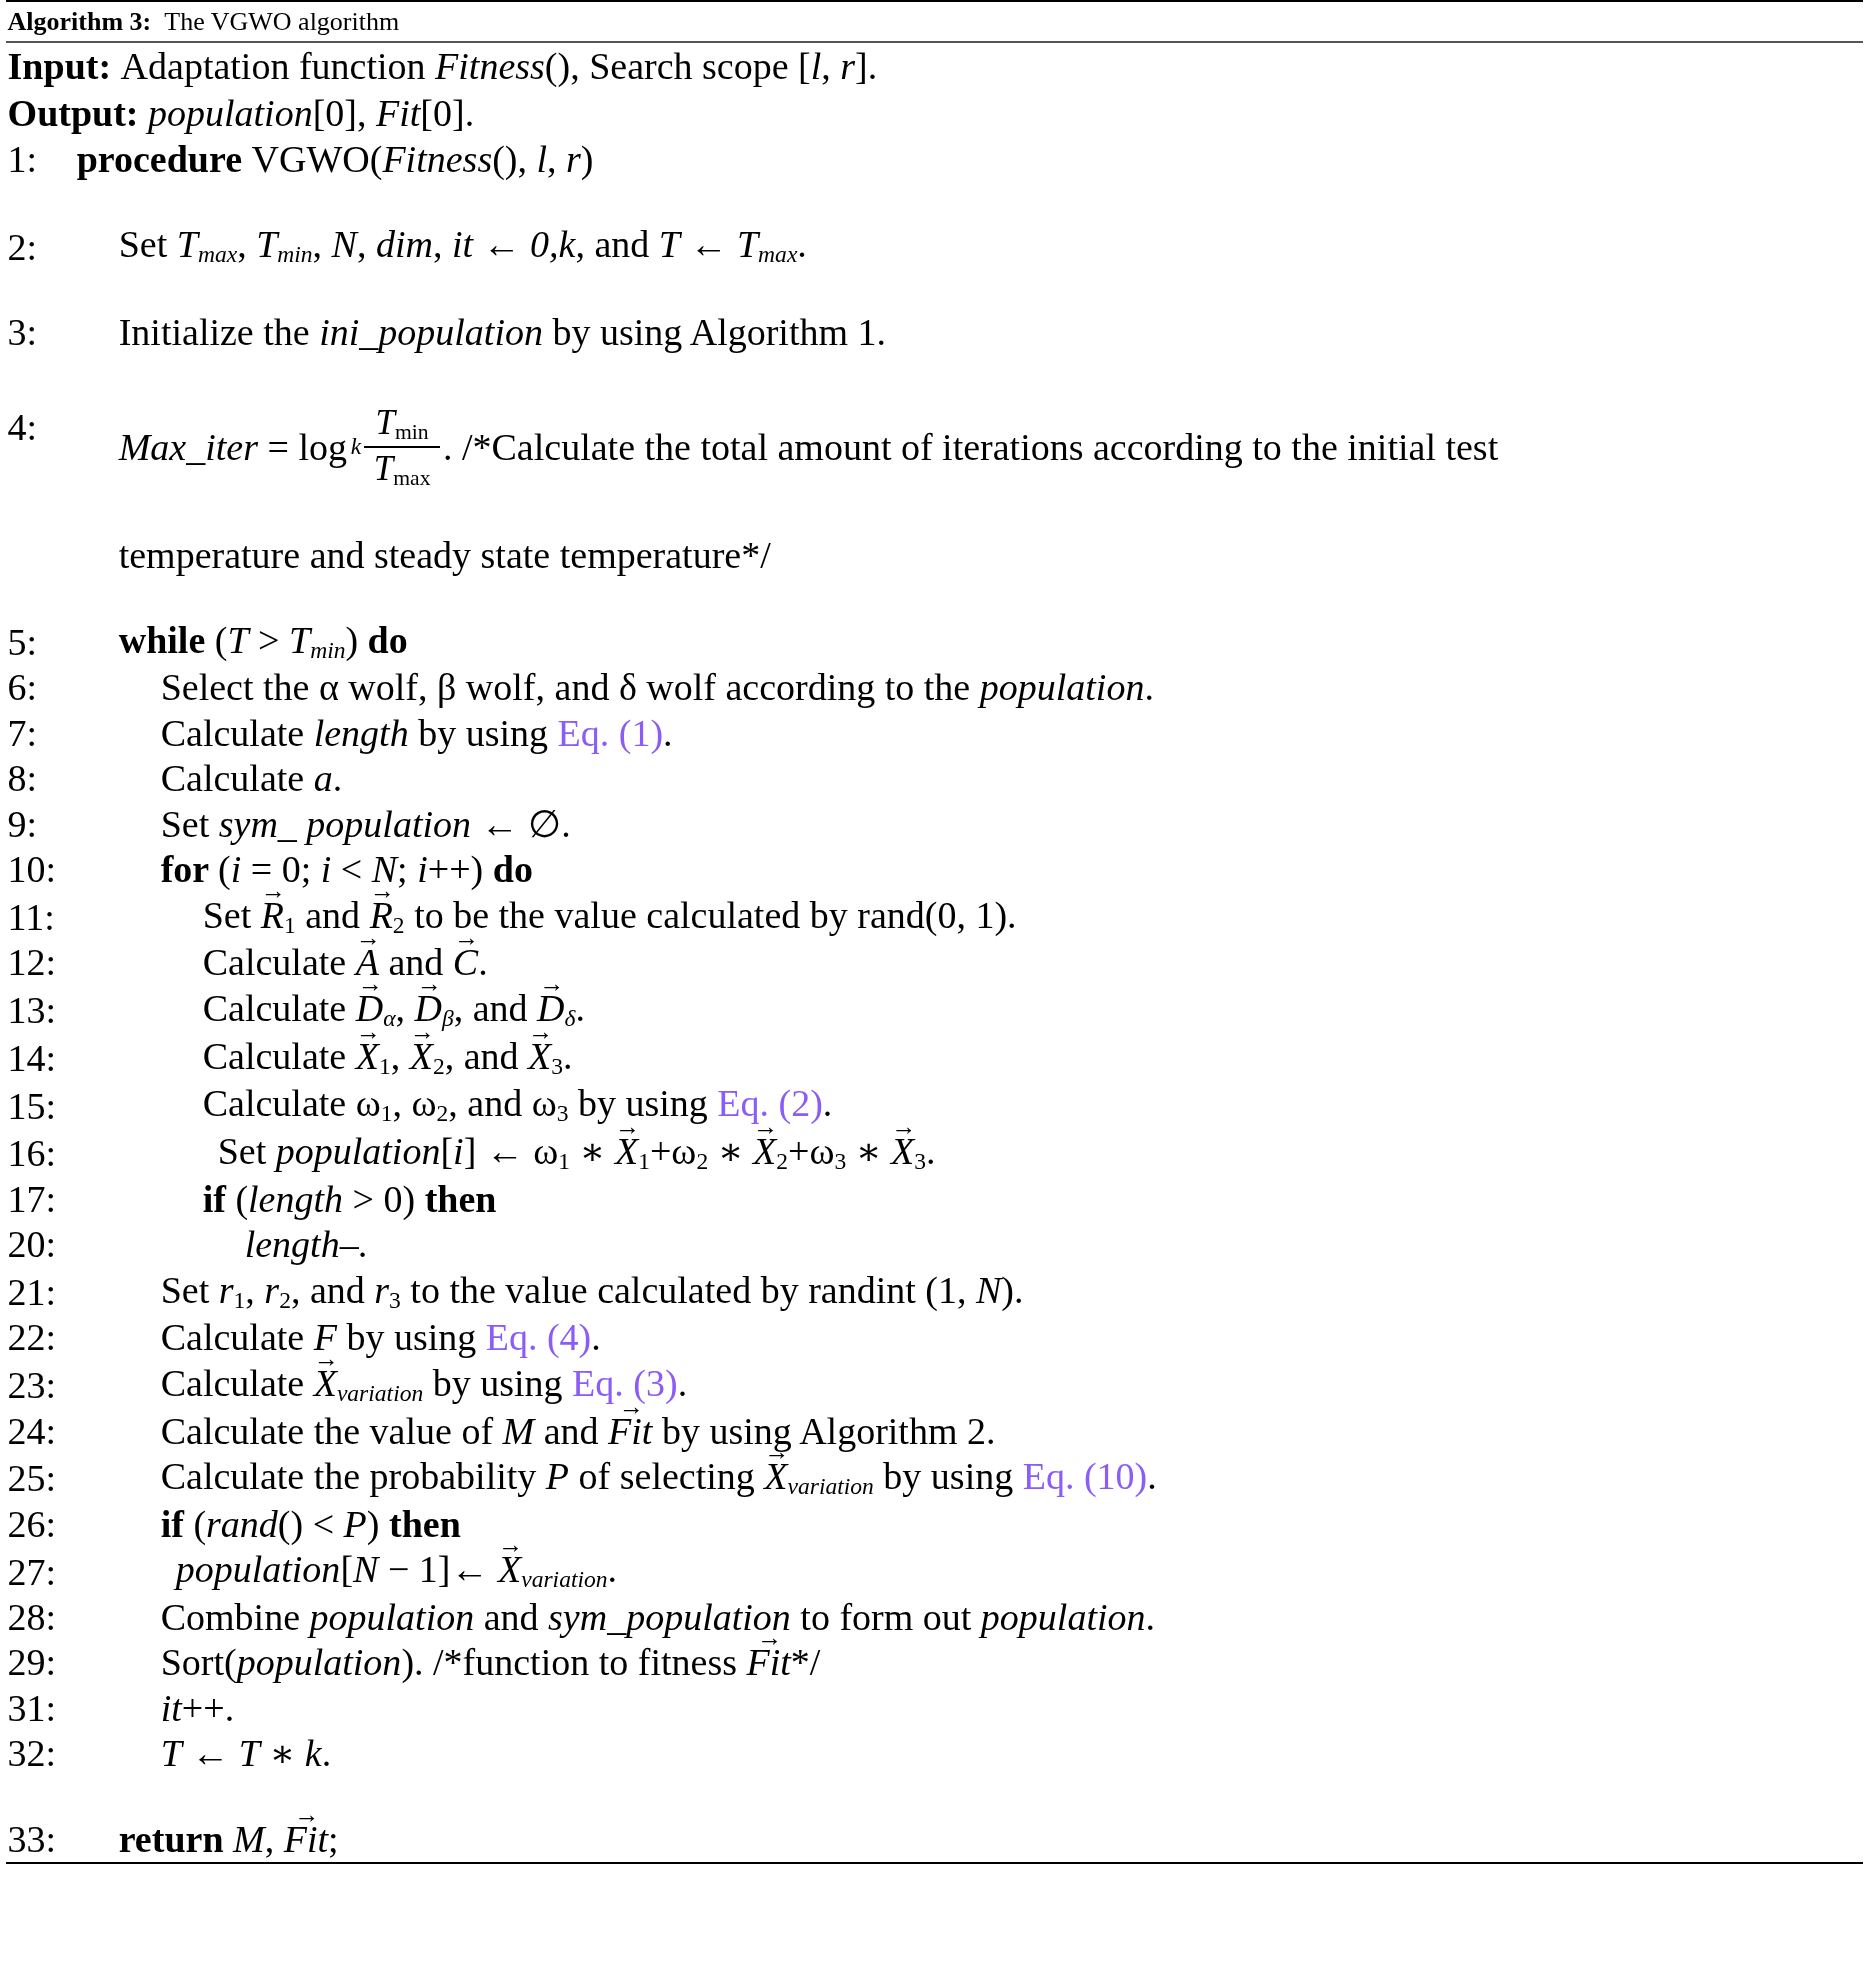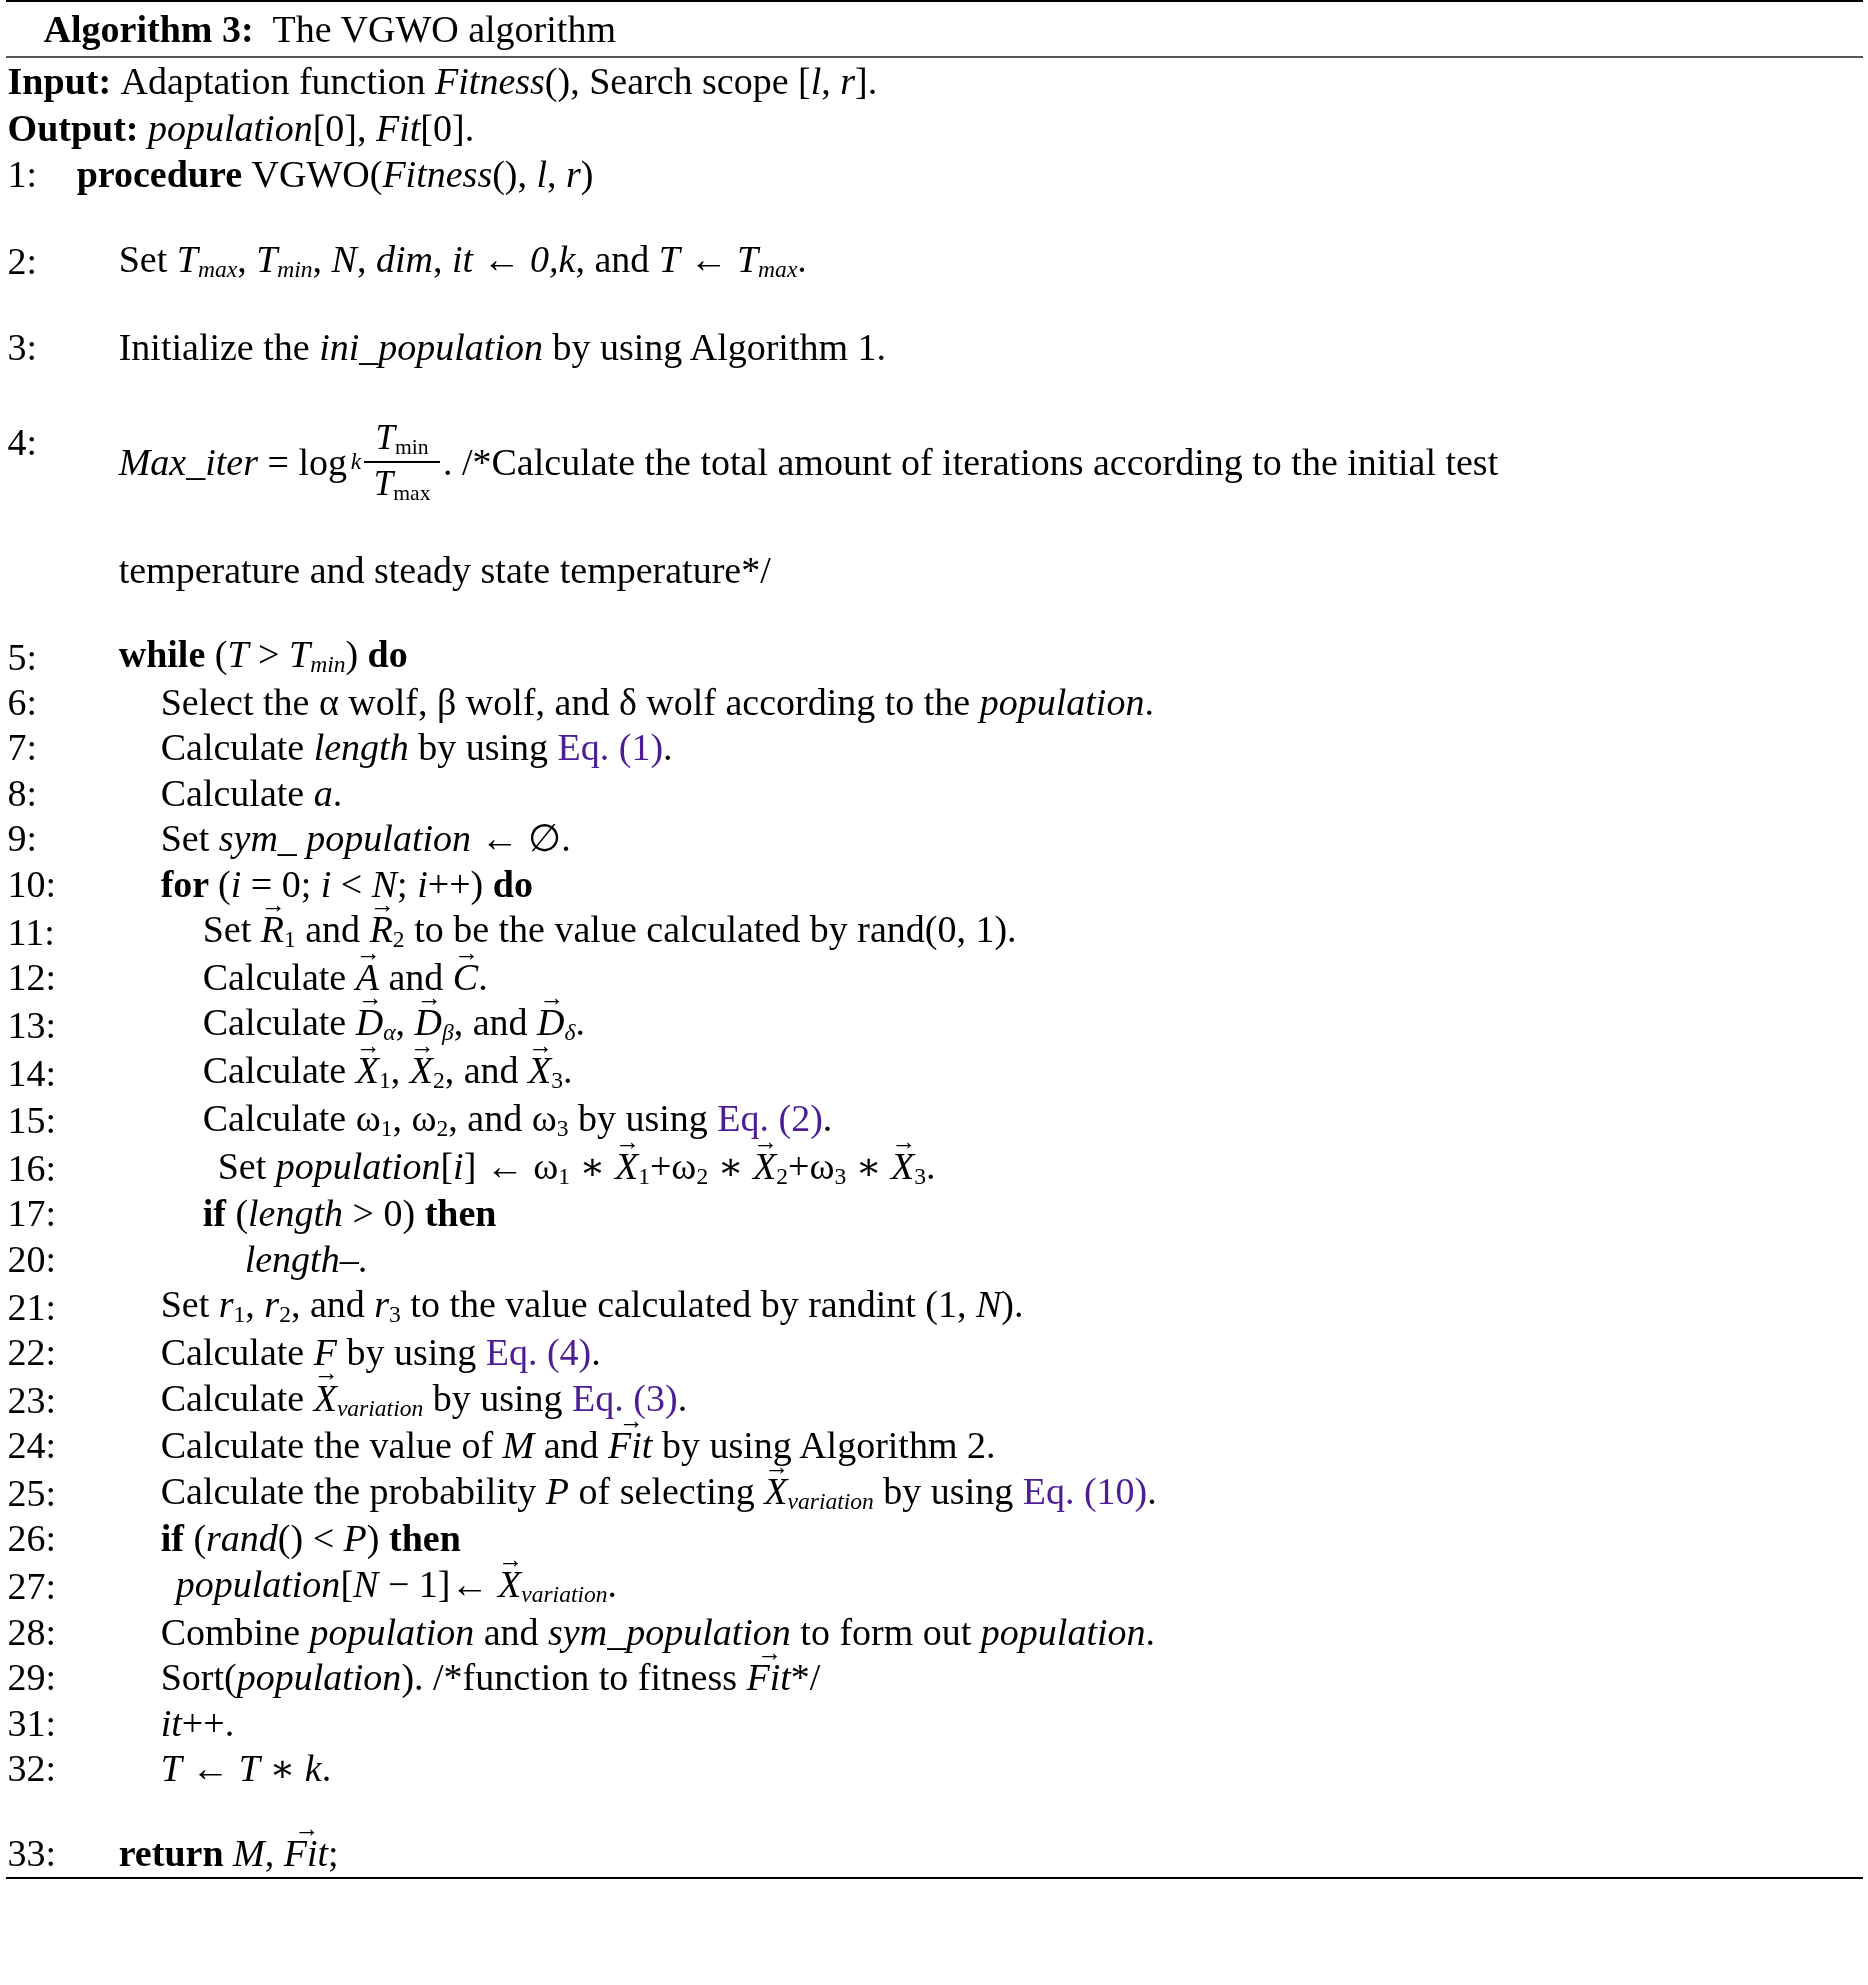--- a/index.html
+++ b/index.html
@@ -21,25 +21,24 @@
     padding: 0 5.7px;
   }
 
   
   .rule-top      { border-top: 2.9px solid #000; }
   .rule-mid      { border-top: 2.4px solid #555; }
   .rule-bottom   { border-top: 2.9px solid #000; }
 
   
   .title-row {
-    font-size: 38px;
+    font-size: 26px;
     line-height: 1.22;
     padding: 3.8px 0 3.8px 1.9px;
     white-space: nowrap;
-    margin-left: 36px;
   }
   .title-row .lbl { font-weight: bold; }
 
   
   .io-row {
     font-size: 38px;
     line-height: 1.18;
     padding: 1px 0 1px 1.9px;
     white-space: nowrap;
   }
@@ -77,21 +76,21 @@
     display: flex;
     font-size: 38px;
     line-height: 1.17;
     white-space: nowrap;
   }
   .cont .ln { visibility: hidden; }
 
   
   .it  { font-style: italic; }
   .bd  { font-weight: bold; }
-  .eq  { color: #4c1d95; }
+  .eq  { color: #8b5cf6; }
   .sub {
     font-size: 0.62em;
     vertical-align: -0.22em;
     font-style: italic;
   }
   .subup {
     font-size: 0.62em;
     vertical-align: -0.22em;
   }
 

